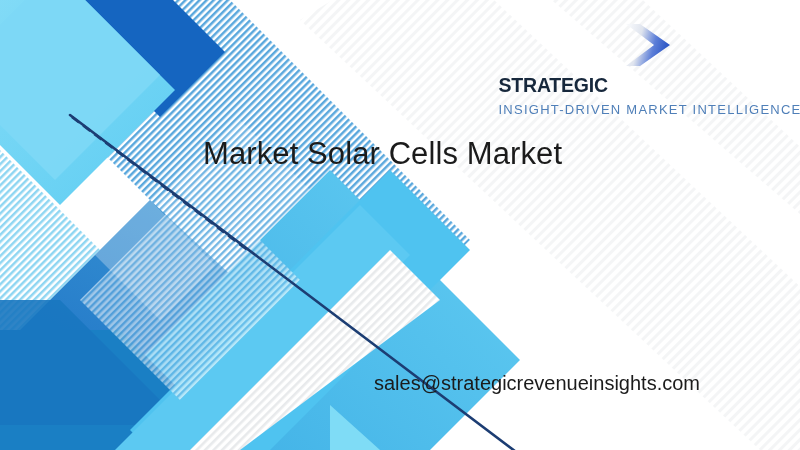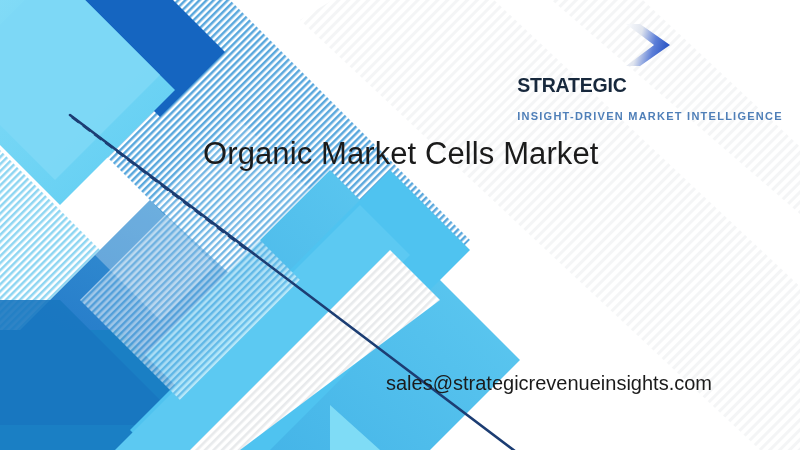--- a/index.html
+++ b/index.html
@@ -54,46 +54,46 @@
   .logo-line {
     font-family: "Liberation Sans", sans-serif;
     font-weight: bold;
     color: #17283c;
     font-size: 19.5px;
     letter-spacing: -0.2px;
     white-space: nowrap;
   }
   .logo-line.l1 { margin-bottom: 2px; }
   #logo-tagline {
-    margin-top: 13px;
+    margin-top: 5px;
     font-family: "Liberation Sans", sans-serif;
     color: #4f7fb8;
-    font-size: 11px;
+    font-size: 13px;
     letter-spacing: 1.25px;
-    font-weight: bold;
+    font-weight: normal;
     white-space: nowrap;
   }
 
   
   #slide-title {
     position: absolute;
     left: 203px;
     top: 136px;
     font-family: "Liberation Sans", sans-serif;
     font-size: 31px;
     color: #1b1b1b;
     font-weight: normal;
     letter-spacing: 0.1px;
     white-space: nowrap;
   }
 
   
   #contact-email {
     position: absolute;
-    left: 386px;
+    left: 374px;
     top: 372px;
     font-family: "Liberation Sans", sans-serif;
     font-size: 20px;
     color: #1b1b1b;
     font-weight: normal;
     white-space: nowrap;
   }
 </style>
 </head>
 <body>
@@ -207,17 +207,17 @@
   <div id="logo-block">
     <svg id="logo-chevron" viewBox="0 0 52 46" xmlns="http://www.w3.org/2000/svg" aria-hidden="true">
       <path d="M2 2 L30 23 L2 44 L16 44 L46 23 L16 2 Z" fill="url(#grad-chev)"></path>
     </svg>
     <div id="logo-textwrap">
       <div class="logo-line l1">STRATEGIC</div>
       <div id="logo-tagline">INSIGHT-DRIVEN MARKET INTELLIGENCE</div>
     </div>
   </div>
 
-  <div id="slide-title">Organic Market Cells Market</div>
+  <div id="slide-title">Market Solar Cells Market</div>
 
   <div id="contact-email">sales@strategicrevenueinsights.com</div>
 
 </div>
 
 </body></html>

